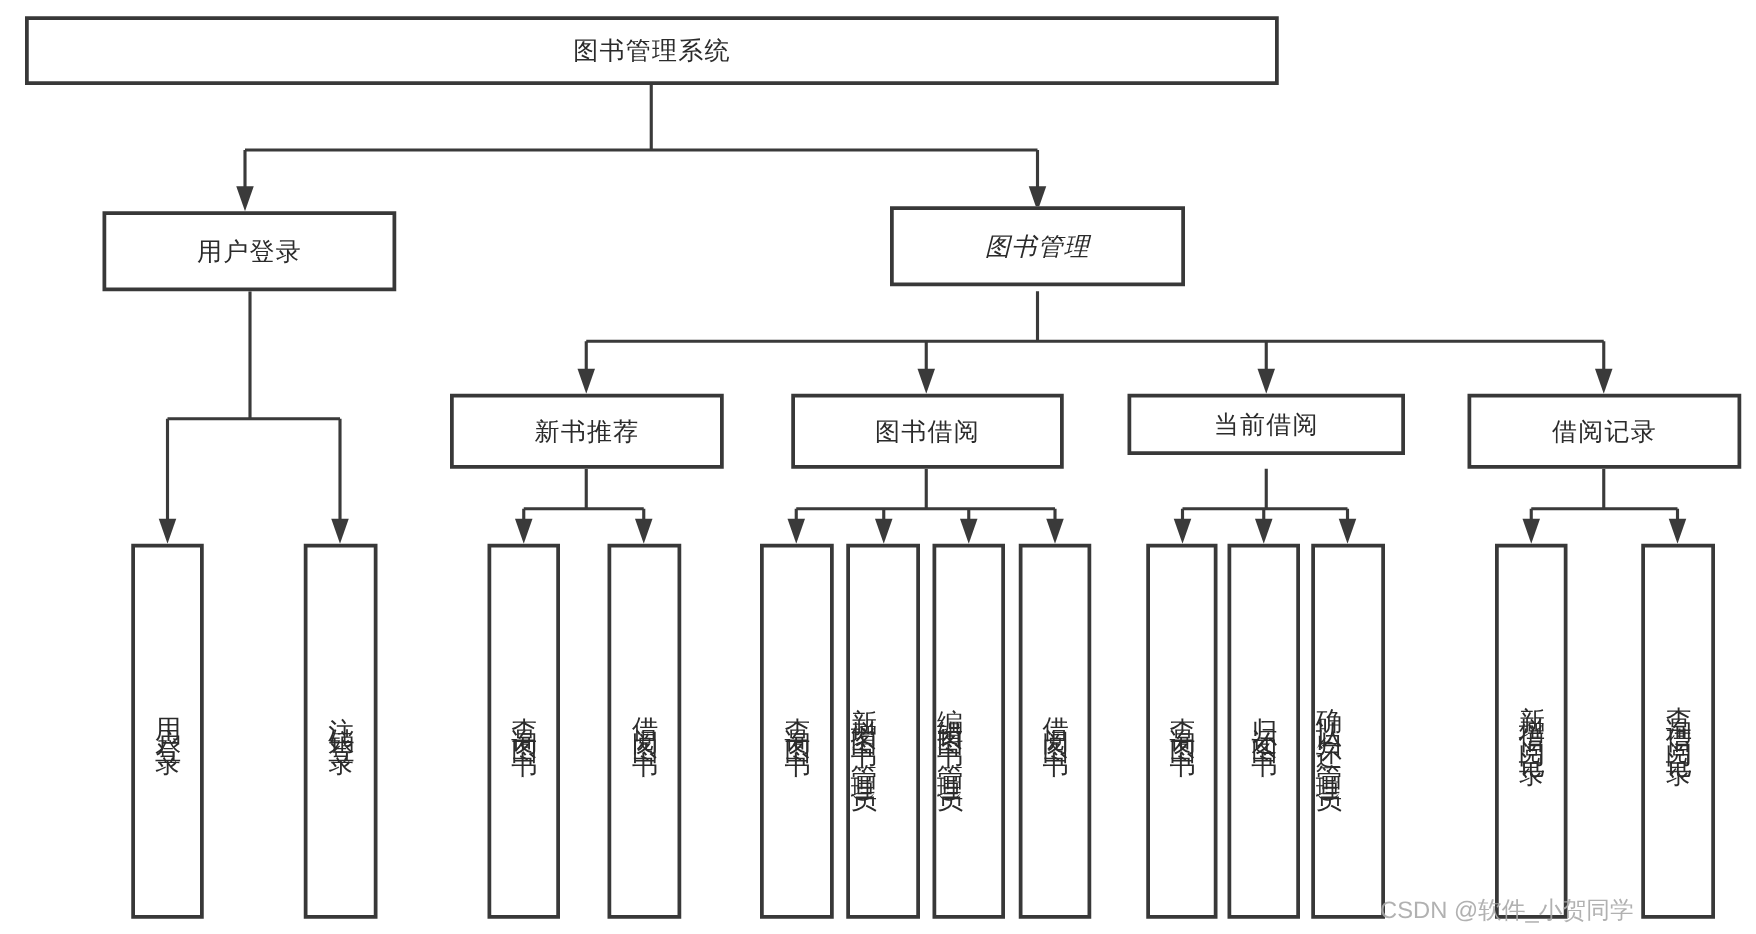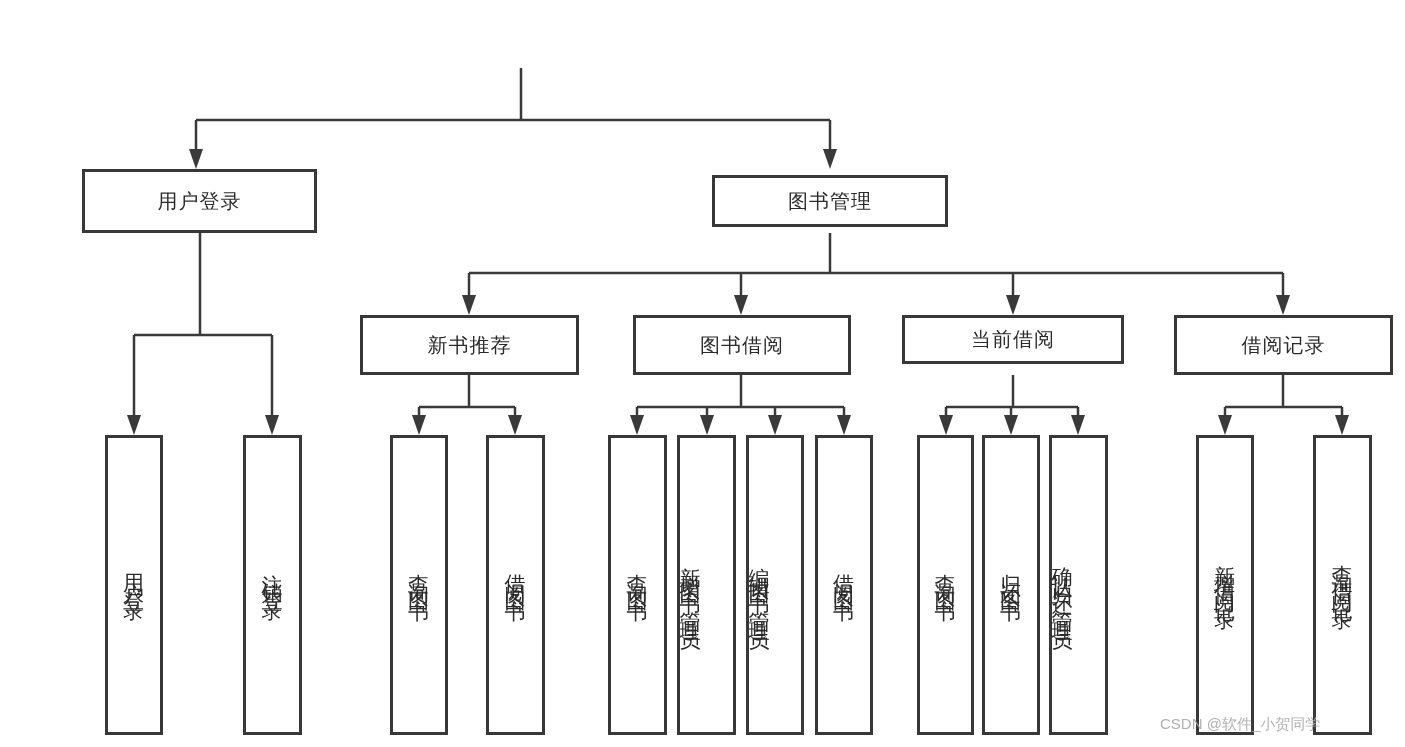--- a/index.html
+++ b/index.html
@@ -21,42 +21,42 @@
     writing-mode:vertical-rl;text-orientation:mixed;
     font-size:21px;letter-spacing:9px;color:#2b2b2b;line-height:1;
     white-space:nowrap;
   }
   .leaf.long{align-items:center;justify-content:flex-start;}
   .leaf.long span{padding-top:10px;}
   .leaf.short span{position:relative;top:-10px;}
   
   .n-root{left:20px;top:13px;width:1003px;height:55px;}
   .n-user-login{left:82px;top:169px;width:235px;height:64px;}
-  .n-book-mgmt{left:712px;top:175px;width:236px;height:52px;}
+  .n-book-mgmt{left:712px;top:165px;width:236px;height:64px;font-style:italic;}
   .n-new-book{left:360px;top:315px;width:219px;height:60px;}
   .n-book-borrow{left:633px;top:315px;width:218px;height:60px;}
   .n-cur-borrow{left:902px;top:315px;width:222px;height:49px;}
   .n-borrow-rec{left:1174px;top:315px;width:219px;height:60px;font-family:Liberation Serif, serif;}
   .lf{top:435px;height:300px;}
   .lf1{left:105px;width:58px;}
   .lf2{left:243px;width:59px;}
   .lf3{left:390px;width:58px;}
   .lf4{left:486px;width:59px;}
   .lf5{left:608px;width:59px;}
   .lf6{left:677px;width:59px;}
   .lf7{left:746px;width:58px;}
   .lf8{left:815px;width:58px;}
   .lf9{left:917px;width:57px;}
   .lf10{left:982px;width:58px;}
   .lf11{left:1049px;width:59px;}
   .lf12{left:1196px;width:58px;}
   .lf13{left:1313px;width:59px;}
   .watermark{
-    position:absolute;left:1160px;top:715px;width:245px;z-index:3;
-    font-size:15px;color:rgba(168,168,168,0.9);white-space:nowrap;
+    position:absolute;left:1104px;top:715px;width:245px;z-index:3;
+    font-size:19px;color:rgba(168,168,168,0.9);white-space:nowrap;
   }
 </style>
 </head>
 <body>
 
 <div class="stage">
 
   <svg class="wires" width="1405" height="747" viewBox="0 0 1405 747">
     <g stroke="#3a3a3a" stroke-width="2.5" fill="none">
 
@@ -90,20 +90,23 @@
       <polygon points="768,415 782,415 775,435"></polygon>
       <polygon points="837,415 851,415 844,435"></polygon>
       <polygon points="939,415 953,415 946,435"></polygon>
       <polygon points="1004,415 1018,415 1011,435"></polygon>
       <polygon points="1071,415 1085,415 1078,435"></polygon>
       <polygon points="1218,415 1232,415 1225,435"></polygon>
       <polygon points="1335,415 1349,415 1342,435"></polygon>
     </g>
   </svg>
 
+  <div class="node hnode n-root">
+    <span>图书管理系统</span>
+  </div>
 
   <div class="node hnode n-user-login">
     <span>用户登录</span>
   </div>
   <div class="node hnode n-book-mgmt">
     <span>图书管理</span>
   </div>
 
   <div class="node hnode n-book-borrow">
     <span>图书借阅</span>

